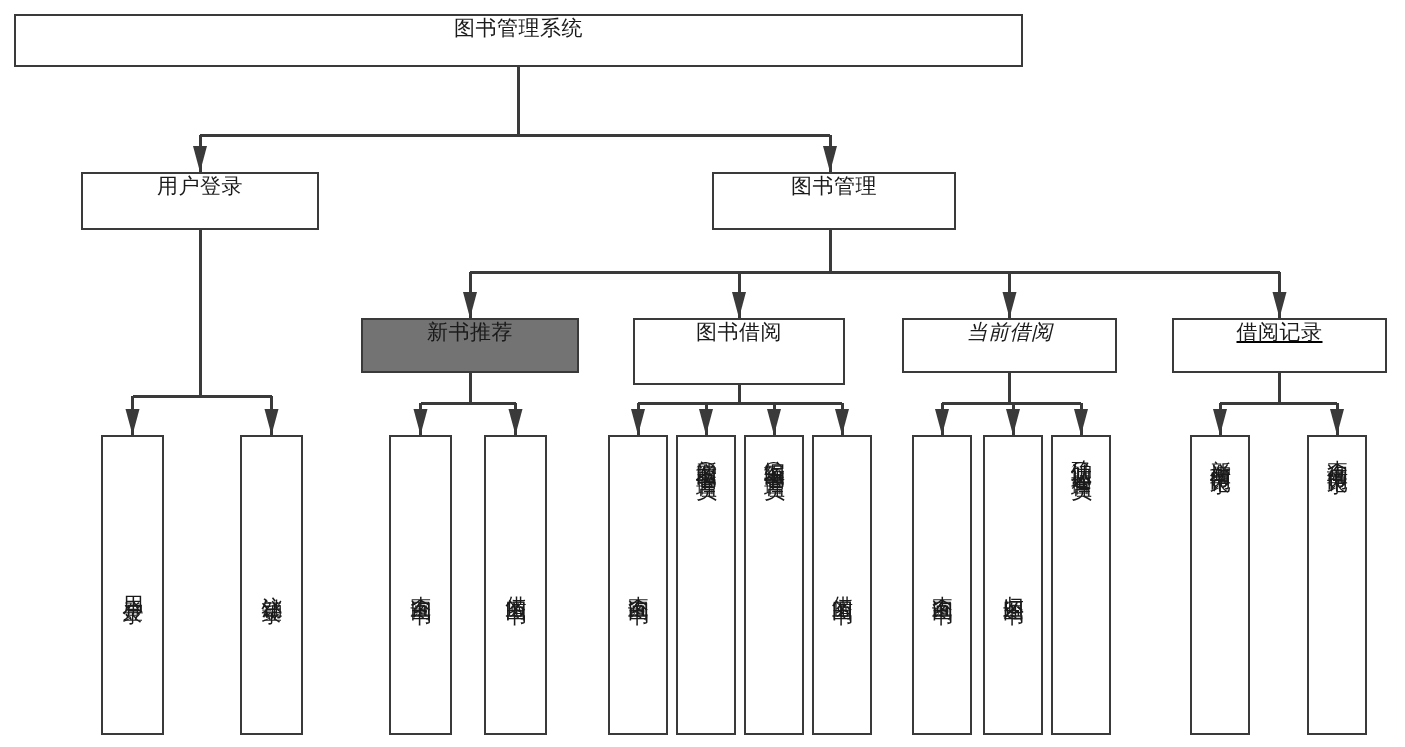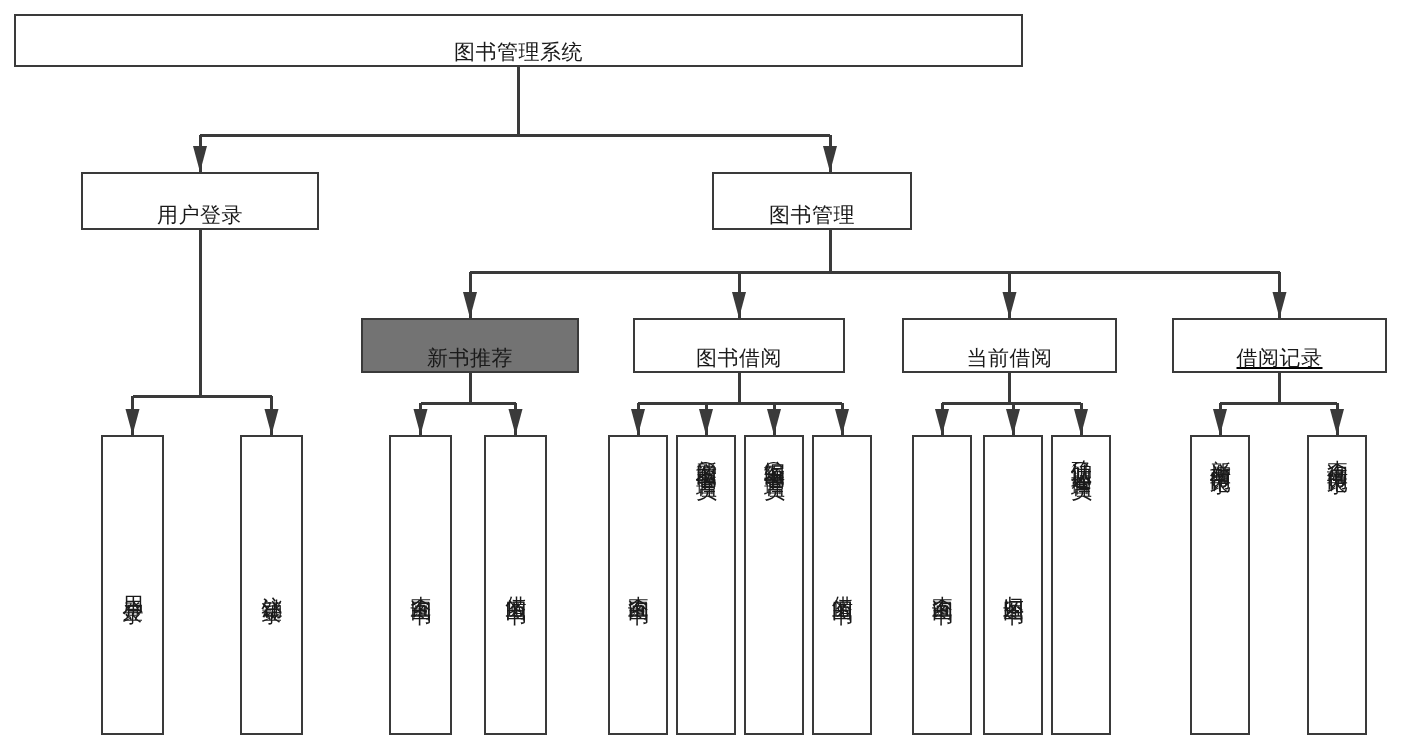--- a/index.html
+++ b/index.html
@@ -23,21 +23,21 @@
     top: 0;
     width: 1405px;
     height: 747px;
   }
   .node {
     position: absolute;
     box-sizing: border-box;
     background: #ffffff;
     border: 2.5px solid #3a3a3a;
     display: flex;
-    align-items: flex-end;
+    align-items: flex-start;
     justify-content: center;
     overflow: hidden;
   }
   .node-label {
     color: #1a1a1a;
     text-align: center;
     line-height: 1.18;
     white-space: pre;
   }
   .node.horiz .node-label {
@@ -130,31 +130,31 @@
       <line x1="1337" y1="403" x2="1337" y2="435" stroke="#3a3a3a" stroke-width="3" shape-rendering="crispEdges"></line>
       <polygon points="1330,409 1344,409 1337,435" fill="#3a3a3a"></polygon>
     </svg>
   <div id="nodes-layer">
       <div class="node horiz" style="left: 14px; top: 14px; width: 1009px; height: 53px; border-color: rgb(58, 58, 58); background: rgb(255, 255, 255);">
         <div class="node-label" style="color: rgb(26, 26, 26);">图书管理系统</div>
       </div>
       <div class="node horiz" style="left: 81px; top: 172px; width: 238px; height: 58px; border-color: rgb(58, 58, 58); background: rgb(255, 255, 255);">
         <div class="node-label" style="color: rgb(26, 26, 26);">用户登录</div>
       </div>
-      <div class="node horiz" style="left: 712px; top: 172px; width: 200px; height: 58px; border-color: rgb(58, 58, 58); background: rgb(255, 255, 255);">
+      <div class="node horiz" style="left: 712px; top: 172px; width: 244px; height: 58px; border-color: rgb(58, 58, 58); background: rgb(255, 255, 255);">
         <div class="node-label" style="color: rgb(26, 26, 26);">图书管理</div>
       </div>
       <div class="node horiz" style="left: 361px; top: 318px; width: 218px; height: 55px; border-color: rgb(58, 58, 58); background: #737373;">
         <div class="node-label" style="color: rgb(26, 26, 26);">新书推荐</div>
       </div>
-      <div class="node horiz" style="left: 633px; top: 318px; width: 212px; height: 55px; border-color: rgb(58, 58, 58); background: rgb(255, 255, 255);">
+      <div class="node horiz" style="left: 633px; top: 318px; width: 212px; height: 67px; border-color: rgb(58, 58, 58); background: rgb(255, 255, 255);">
         <div class="node-label" style="color: rgb(26, 26, 26);">图书借阅</div>
       </div>
       <div class="node horiz" style="left: 902px; top: 318px; width: 215px; height: 55px; border-color: rgb(58, 58, 58); background: rgb(255, 255, 255);">
-        <div class="node-label" style="color: rgb(26, 26, 26);">当前借阅</div>
+        <div class="node-label" style="color: rgb(26, 26, 26); font-style: italic;">当前借阅</div>
       </div>
       <div class="node horiz" style="left: 1172px; top: 318px; width: 215px; height: 55px; border-color: rgb(58, 58, 58); background: rgb(255, 255, 255); text-decoration: underline;">
         <div class="node-label" style="color: rgb(26, 26, 26);">借阅记录</div>
       </div>
       <div class="node vert centered" style="left: 101px; top: 435px; width: 63px; height: 300px; border-color: rgb(58, 58, 58); background: rgb(255, 255, 255);">
         <div class="node-label" style="color: rgb(26, 26, 26);">用户登录</div>
       </div>
       <div class="node vert centered" style="left: 240px; top: 435px; width: 63px; height: 300px; border-color: rgb(58, 58, 58); background: rgb(255, 255, 255);">
         <div class="node-label" style="color: rgb(26, 26, 26);">注销登录</div>
       </div>

